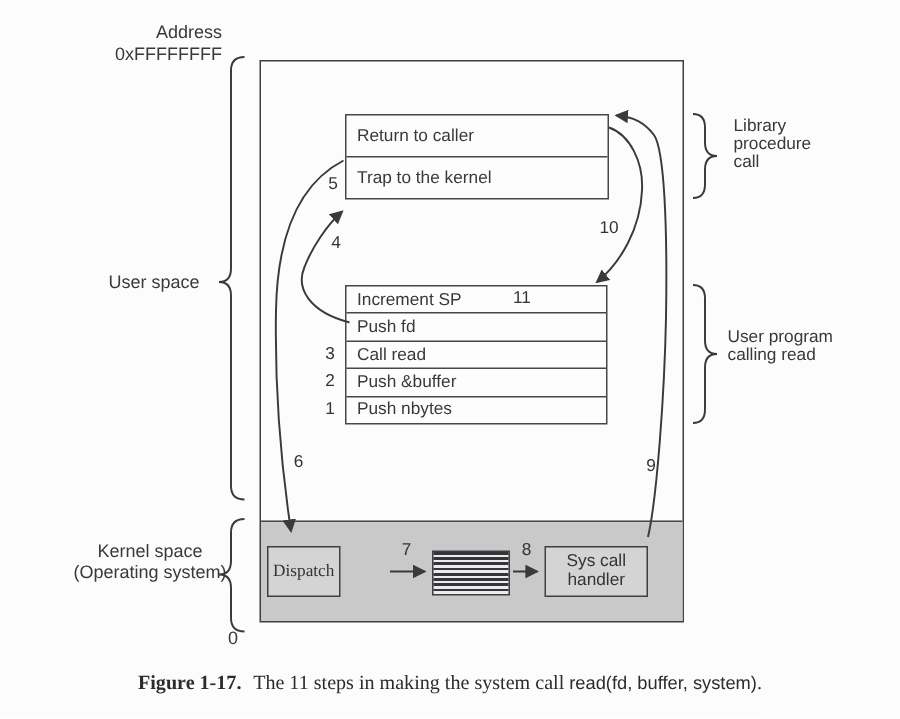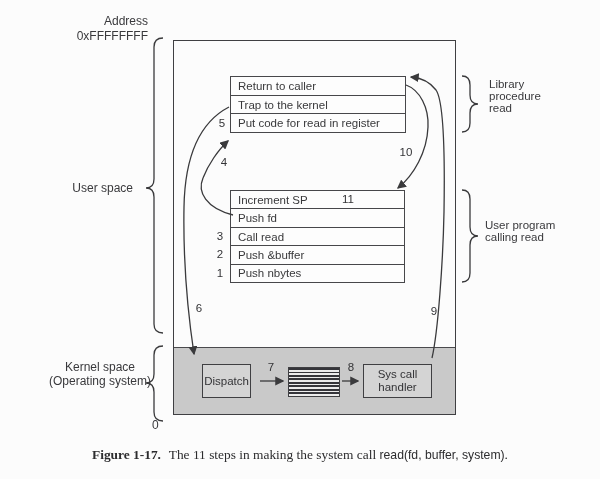--- a/index.html
+++ b/index.html
@@ -31,21 +31,21 @@
   }
   .tbox .row:first-child{border-top:none;}
   #library-box{left:230px;top:76px;width:176px;height:57px;}
   #program-box{left:230px;top:190px;width:175px;height:93px;}
   
   .kbox{
     background:#d4d4d4;border:1.3px solid #3f3f42;box-sizing:border-box;
     font-size:11.5px;color:#333336;display:flex;flex-direction:column;
     align-items:center;justify-content:center;text-align:center;line-height:13px;
   }
-  #dispatch-box{left:202px;top:364px;width:49px;height:34px;}
+  #dispatch-box{left:178px;top:364px;width:49px;height:34px;font-family:Liberation Serif, serif;}
   #handler-box{left:363px;top:364px;width:69px;height:34px;}
   #hatch-box{
     left:288px;top:367px;width:52px;height:30px;box-sizing:border-box;
     border:1.3px solid #3f3f42;
     background:repeating-linear-gradient(to bottom,#35353a 0px,#35353a 1.7px,#ececec 1.7px,#ececec 3.5px);
   }
   
   .step{
     position:absolute;font-size:11.5px;color:#333336;
     transform:translate(-50%,-50%);white-space:nowrap;
@@ -71,21 +71,20 @@
 
 <div id="stage">
 
   <div id="big-box" class="abs">
     <div id="kernel-band"></div>
   </div>
 
   <div id="library-box" class="abs tbox">
     <div class="row">Return to caller</div>
     <div class="row">Trap to the kernel</div>
-    <div class="row">Put code for read in register</div>
   </div>
 
   <div id="program-box" class="abs tbox">
     <div class="row">Increment SP</div>
     <div class="row">Push fd</div>
     <div class="row">Call read</div>
     <div class="row">Push &amp;buffer</div>
     <div class="row">Push nbytes</div>
   </div>
 
@@ -105,21 +104,21 @@
   <div id="user-space-label" class="abs lbl">User space</div>
   <div id="kernel-space-label" class="abs">
     <div>Kernel space</div>
     <div>(Operating system)</div>
   </div>
   <div id="zero-label" class="abs">0</div>
 
   <div id="library-brace-label" class="abs small">
     <div>Library</div>
     <div>procedure</div>
-    <div>read</div>
+    <div>call</div>
   </div>
   <div id="program-brace-label" class="abs small">
     <div>User program</div>
     <div>calling read</div>
   </div>
 
   <svg id="overlay" width="600" height="479" viewBox="0 0 600 479">
     <defs>
       <marker id="ah" viewBox="0 0 10 10" refX="8.5" refY="5" markerWidth="7" markerHeight="7" orient="auto">
         <path d="M0,0 L10,5 L0,10 Z" fill="#3a3a3c"></path>

